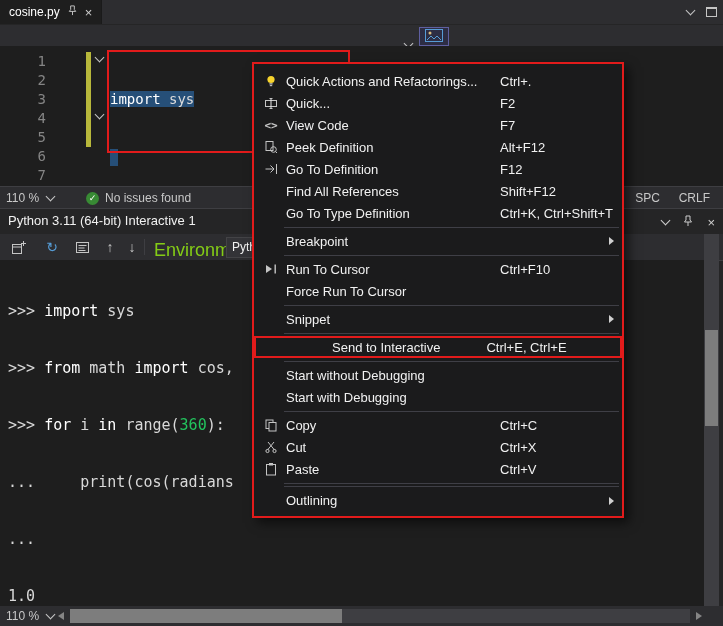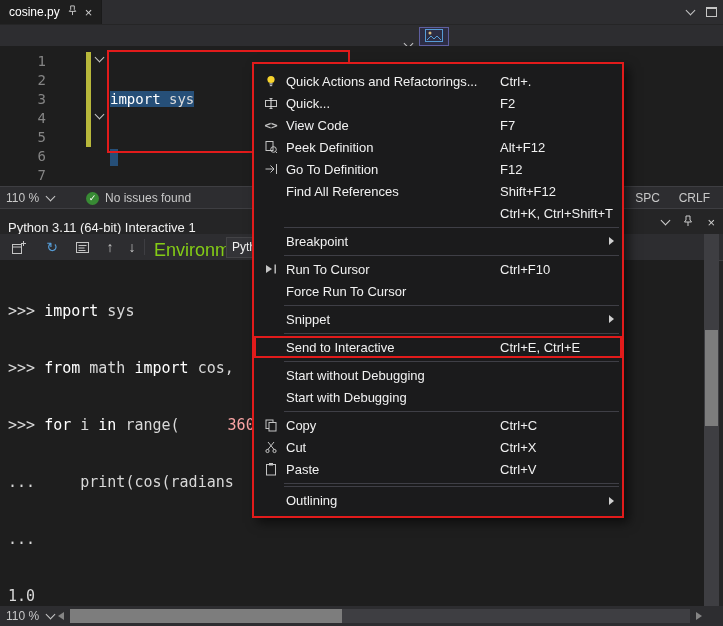--- a/index.html
+++ b/index.html
@@ -22,36 +22,36 @@
 
   
   .editor{position:absolute;left:0;top:46px;width:723px;height:140px;background:#1e1e1e;}
   .gutter{position:absolute;left:0;top:6px;width:46px;font-size:14px;line-height:19px;color:#858585;}
   .gutter div{height:19px;text-align:right;}
   .changebar{position:absolute;left:86px;top:6px;width:5px;height:95px;background:#b8b83b;}
   .fold{position:absolute;color:#c5c5c5;}
   .code{position:absolute;left:110px;top:6px;font-size:14px;line-height:19px;white-space:pre;}
   .code .cl{height:19px;}
   .kw{color:#ffffff;}
-  .num{color:#fca5a5;margin-left:48px;}
+  .num{color:#22c55e;}
   .sel{background:#264f78;}
   .selblank{display:inline-block;width:8px;height:17px;vertical-align:middle;}
   .ed-redbox{position:absolute;left:107px;top:4px;width:239px;height:99px;border:2px solid #e21b1b;z-index:5;pointer-events:none;}
 
   
   .ed-status{position:absolute;left:0;top:186px;width:723px;height:22px;background:#2d2d30;border-top:1px solid #3e3e42;font-size:12px;color:#c8c8c8;}
   .zoomctl{position:absolute;left:6px;top:0;height:22px;display:flex;align-items:center;gap:8px;}
   .health{position:absolute;left:86px;top:0;height:22px;display:flex;align-items:center;gap:6px;}
   .checkcircle{width:13px;height:13px;border-radius:50%;background:#388a34;color:#ffffff;font-size:9px;line-height:13px;text-align:center;}
   .spc{position:absolute;right:63px;top:4px;}
   .crlf{position:absolute;right:13px;top:4px;}
 
   
   .iw-header{position:absolute;left:0;top:208px;width:723px;height:26px;background:#252526;border-top:1px solid #3e3e42;font-size:13px;color:#f1f1f1;}
-  .iw-title{position:absolute;left:8px;top:11px;}
+  .iw-title{position:absolute;left:8px;top:4px;}
   .iw-hicons{position:absolute;right:8px;top:0;height:26px;display:flex;align-items:center;gap:13px;color:#d0d0d0;}
 
   .iw-toolbar{position:absolute;left:0;top:234px;width:723px;height:26px;background:#2d2d30;border-bottom:1px solid #3e3e42;}
   .iw-toolbar .ic{position:absolute;top:5px;width:16px;height:16px;display:flex;align-items:center;justify-content:center;color:#c5c5c5;font-size:14px;}
   .vsep{position:absolute;left:144px;top:5px;width:1px;height:16px;background:#3e3e42;}
   .envlabel{position:absolute;left:154px;top:6px;font-size:18px;color:#84cc16;}
   .envdd{position:absolute;left:226px;top:3px;width:130px;height:19px;background:#333337;border:1px solid #434346;font-size:12px;color:#f1f1f1;line-height:18px;padding:0 5px;overflow:hidden;white-space:nowrap;}
 
   .iw-content{position:absolute;left:0;top:260px;width:704px;height:346px;background:#1e1e1e;font-size:15px;line-height:19px;white-space:pre;padding:4px 0 0 8px;box-sizing:border-box;color:#d8d8d8;}
   .iw-content div{height:19px;}
@@ -70,21 +70,21 @@
 
   
   .menu{position:absolute;left:252px;top:62px;width:368px;background:#1b1b1c;border:2px solid #e21b1b;box-shadow:5px 5px 10px rgba(0,0,0,.55);z-index:20;padding:6px 0 4px 0;font-size:13px;}
   .mi{display:flex;align-items:center;height:22px;padding:0 8px 0 4px;color:#f1f1f1;}
   .mi-icon{width:26px;display:flex;align-items:center;justify-content:center;flex:none;}
   .mi-label{margin-left:2px;white-space:nowrap;}
   .mi-short{margin-left:auto;width:100px;white-space:nowrap;text-align:left;color:#f1f1f1;flex:none;}
   .mi-arrow{width:14px;flex:none;display:flex;justify-content:flex-end;}
   .subarrow{width:0;height:0;border-left:5px solid #d0d0d0;border-top:4px solid transparent;border-bottom:4px solid transparent;}
   .msep{height:1px;background:#3f3f46;margin:2.5px 3px 2.5px 30px;}
-  .mi.annotated{box-shadow:inset 0 0 0 2px #e21b1b;}
+  .mi.annotated{box-shadow:inset 0 0 0 2px #e21b1b;gap:46px;}
   .lt{font-family:"DejaVu Sans Mono","Liberation Mono",monospace;font-size:11px;color:#c5c5c5;font-weight:bold;}
 </style>
 </head>
 <body>
 
 <div class="app">
 
   <div class="tabbar">
     <div class="tab">
       <span>cosine.py</span>
@@ -280,20 +280,21 @@
         <span class="mi-arrow"></span>
     </div>
     <div class="mi">
       <span class="mi-icon"></span>
       <span class="mi-label">Find All References</span>
       <span class="mi-short">Shift+F12</span>
         <span class="mi-arrow"></span>
     </div>
     <div class="mi">
       <span class="mi-icon"></span>
+      <span class="mi-label">Go To Type Definition</span>
       <span class="mi-short">Ctrl+K, Ctrl+Shift+T</span>
         <span class="mi-arrow"></span>
     </div>
 
     <div class="msep"></div>
 
     <div class="mi">
       <span class="mi-icon"></span>
       <span class="mi-label">Breakpoint</span>
       <span class="mi-short"></span>

